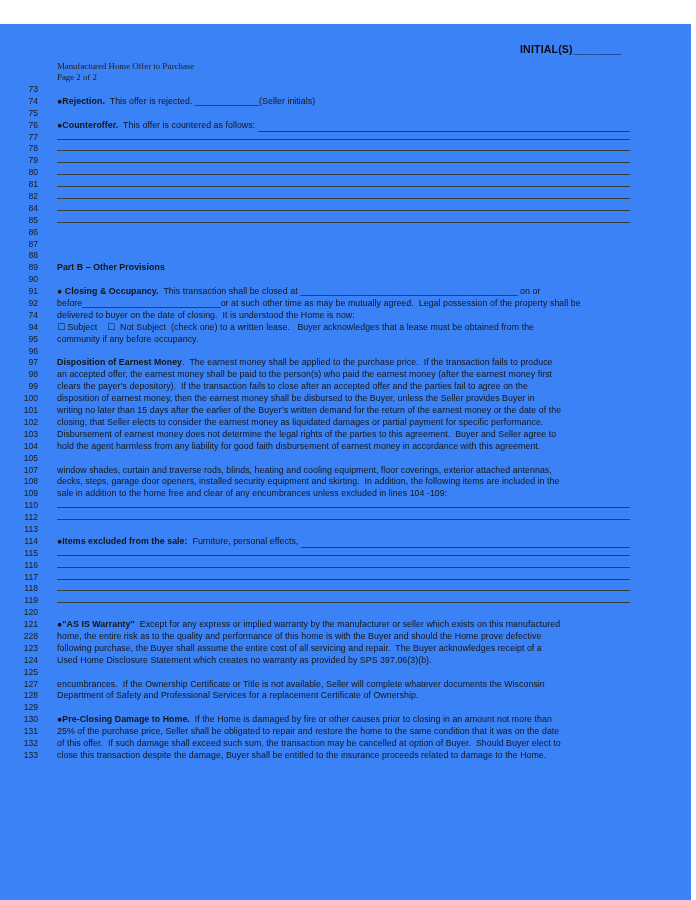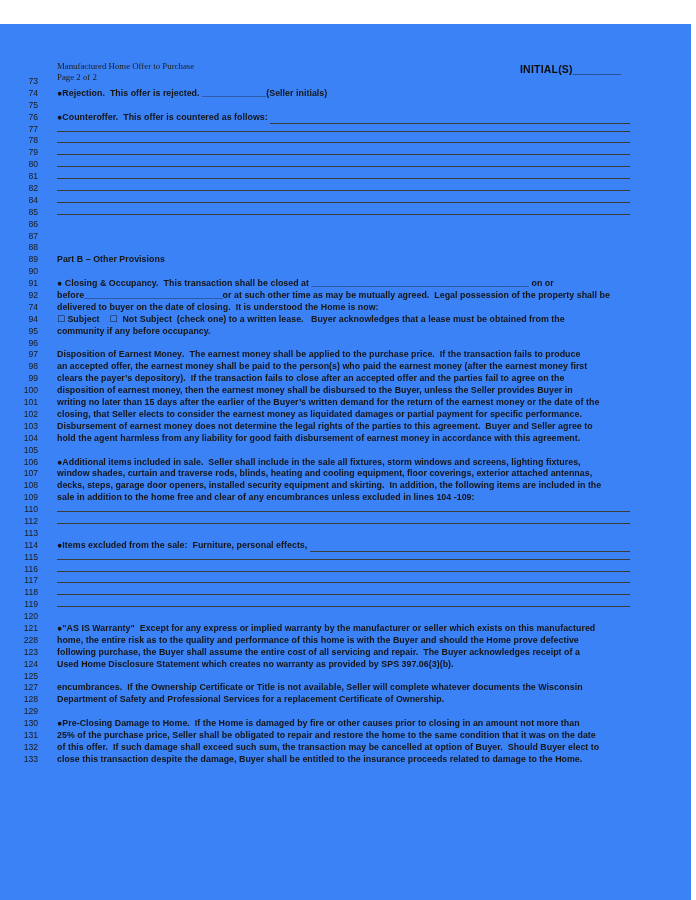--- a/index.html
+++ b/index.html
@@ -22,30 +22,30 @@
     left: 57px;
     top: 37px;
     font-family: "Liberation Serif", "DejaVu Serif", serif;
     font-size: 8.8px;
     line-height: 11.2px;
     color: #202020;
   }
   .header-right {
     position: absolute;
     left: 520px;
-    top: 39px;
+    top: 19px;
     font-weight: bold;
     font-size: 10.5px;
     letter-spacing: 0.2px;
     color: #0d0d0d;
   }
   .lines {
     position: absolute;
     left: 0;
-    top: 52px;
+    top: 60px;
     width: 696px;
   }
   .row {
     display: flex;
     height: 11.9px;
     align-items: baseline;
   }
   .num {
     width: 38px;
     flex: none;
@@ -57,21 +57,21 @@
   .content {
     margin-left: 19px;
     width: 573px;
     flex: none;
     display: flex;
     align-items: baseline;
     font-size: 8.8px;
     line-height: 11.9px;
     letter-spacing: 0.05px;
   }
-  .seg { white-space: pre; font-weight: bold; }
+  .seg { white-space: pre; }
   .b { font-weight: bold; }
   .fillrule {
     flex: 1 1 auto;
     align-self: flex-end;
     height: 2px;
     border-bottom: 1px solid #3b3b3b;
   }
 </style>
 </head>
 <body>
@@ -258,27 +258,20 @@
         <span class="num">104</span>
         <div class="content">
           <span class="seg">hold the agent harmless from any liability for good faith disbursement of earnest money in accordance with this agreement.</span>
         </div>
       </div>
       <div class="row">
         <span class="num">105</span>
         <div class="content"></div>
       </div>
       <div class="row">
-        <span class="num">106</span>
-        <div class="content">
-          <span class="seg b">●Additional items included in sale.</span>
-          <span class="seg">  Seller shall include in the sale all fixtures, storm windows and screens, lighting fixtures,</span>
-        </div>
-      </div>
-      <div class="row">
         <span class="num">107</span>
         <div class="content">
           <span class="seg">window shades, curtain and traverse rods, blinds, heating and cooling equipment, floor coverings, exterior attached antennas,</span>
         </div>
       </div>
       <div class="row">
         <span class="num">108</span>
         <div class="content">
           <span class="seg">decks, steps, garage door openers, installed security equipment and skirting.  In addition, the following items are included in the</span>
         </div>

